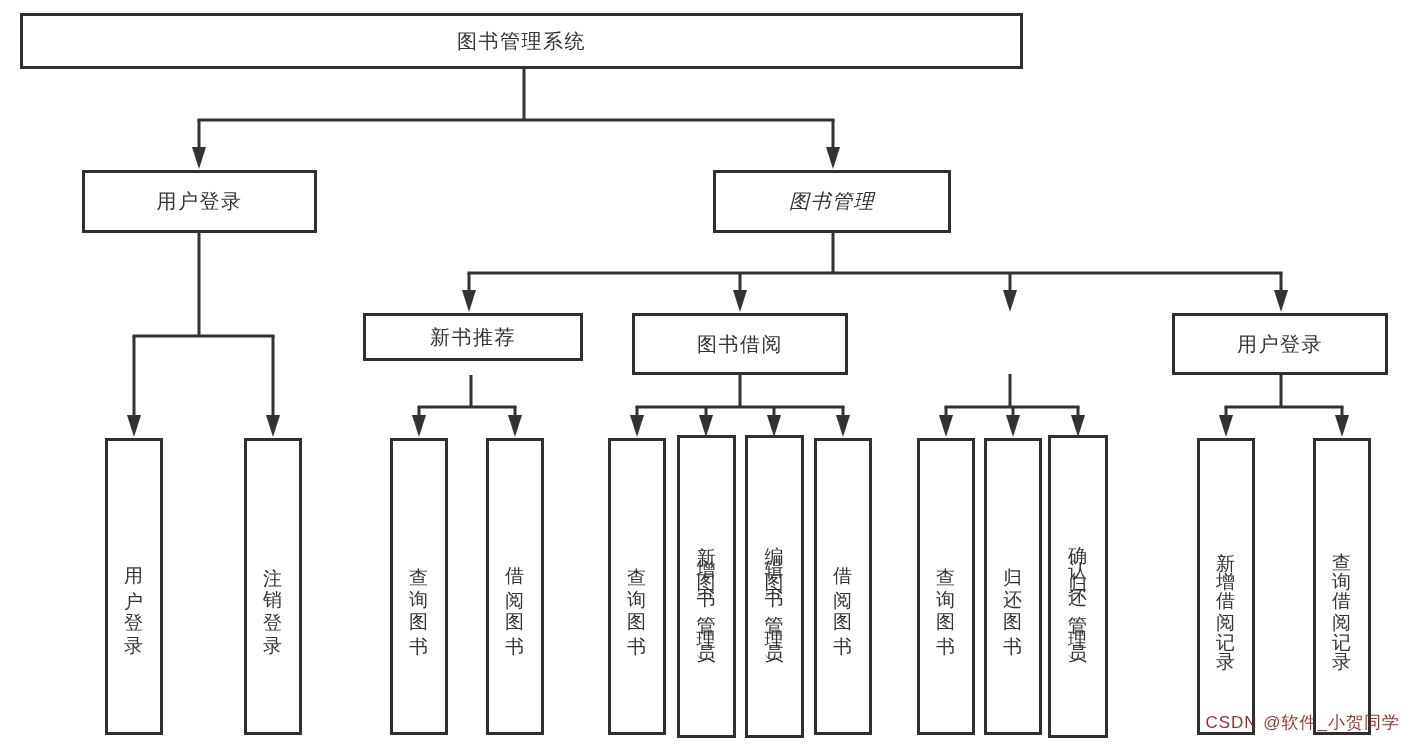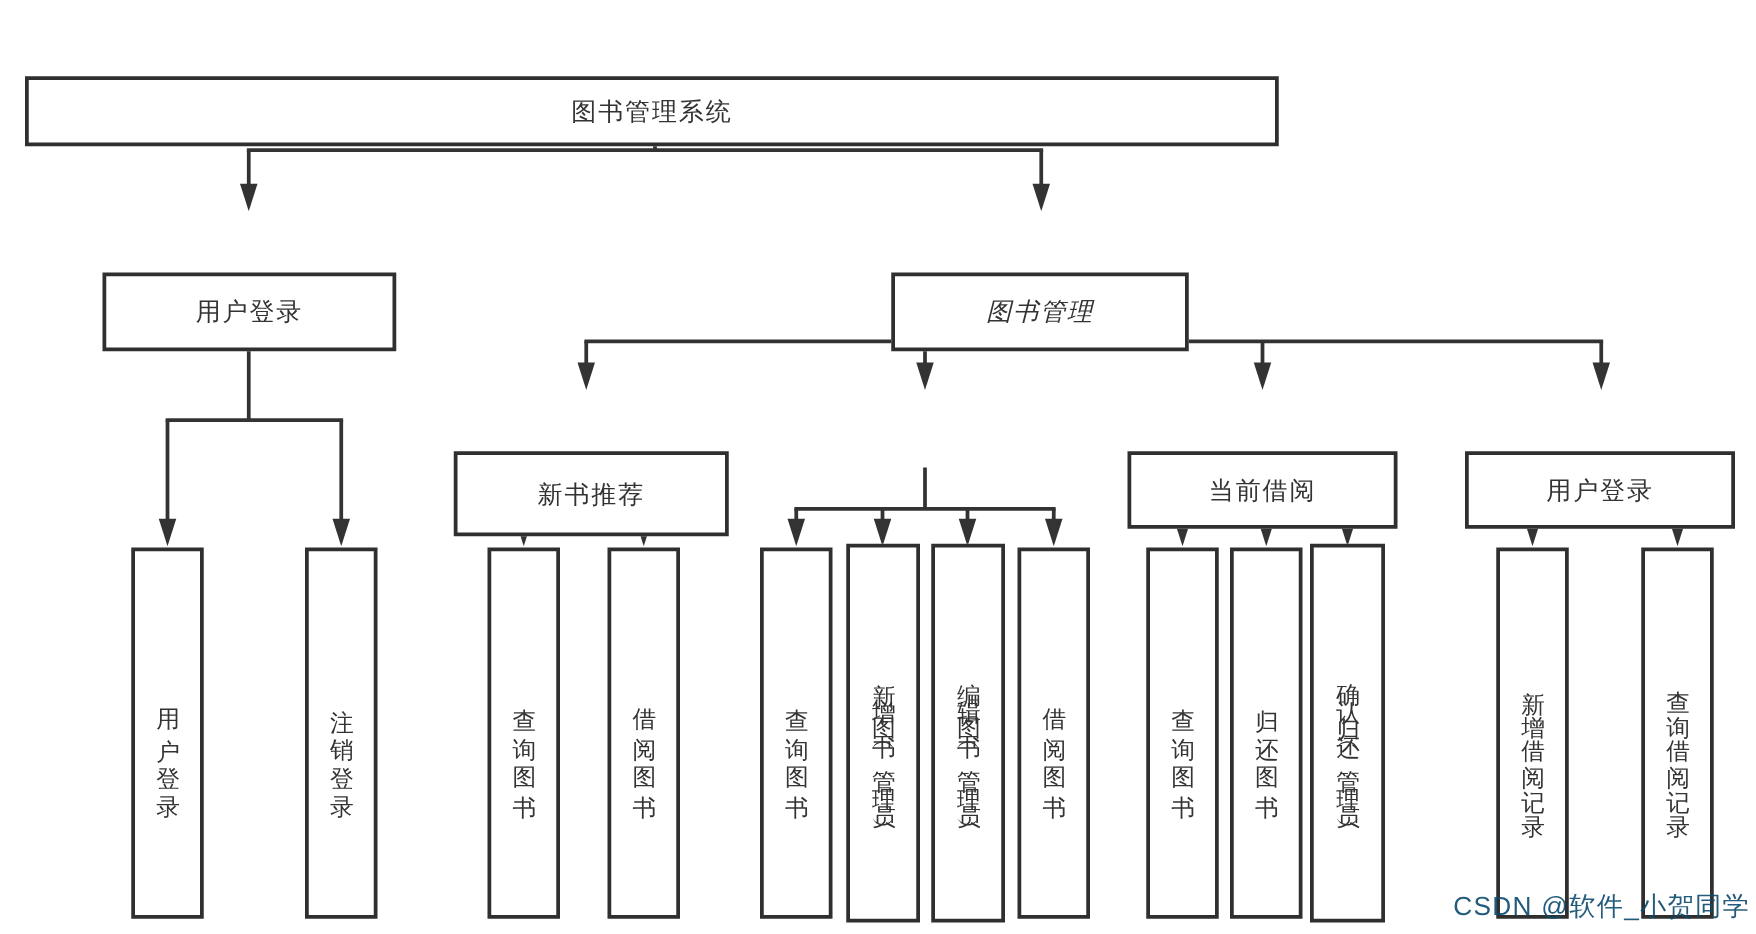--- a/index.html
+++ b/index.html
@@ -13,39 +13,38 @@
   }
   svg.connectors { position:absolute; left:0; top:0; width:1405px; height:747px; }
   .hbox {
     position:absolute;
     background:#ffffff;
     border:3px solid #2f2f2f;
     box-sizing:border-box;
     display:flex; align-items:center; justify-content:center;
     font-size:20px; letter-spacing:1.5px;
     z-index:2;
-    margin-top:48px;
   }
   .vbox {
     position:absolute;
     background:#ffffff;
     border:3px solid #2f2f2f;
     box-sizing:border-box;
     display:flex; align-items:center; justify-content:center;
     font-size:19px;
     z-index:2;
   }
   .vt  { writing-mode:vertical-rl; line-height:1; letter-spacing:23px; margin-top:23px; }
   .vt6 { letter-spacing:20px; margin-top:20px; }
   .vt8 { letter-spacing:14px; margin-top:14px; }
   .watermark {
     position:absolute;
     right:5px; top:711px;
-    font-size:21px;
-    color:#0c4a6e;
+    font-size:17px;
+    color:#7f1d1d;
     letter-spacing:1px;
     z-index:5;
     opacity:0.9;
     white-space:nowrap;
   }
   .ln { stroke:#333333; stroke-width:3; fill:none; }
   .ah { fill:#333333; stroke:none; }
 </style>
 </head>
 <body>
@@ -118,25 +117,25 @@
     <span>图书管理系统</span>
   </div>
 
   <div class="hbox" style="left:82px; top:170px; width:235px; height:63px;">
     <span>用户登录</span>
   </div>
   <div class="hbox" style="left:713px; top:170px; width:238px; height:63px;font-style:italic;">
     <span>图书管理</span>
   </div>
 
-  <div class="hbox" style="left:363px; top:313px; width:220px; height:68px;">
+  <div class="hbox" style="left:363px; top:313px; width:220px; height:48px;">
     <span>新书推荐</span>
   </div>
-  <div class="hbox" style="left:902px; top:313px; width:216px; height:62px;">
-    <span>当前借阅</span>
+  <div class="hbox" style="left:632px; top:313px; width:216px; height:62px;">
+    <span>图书借阅</span>
   </div>
   <div class="hbox" style="left:1172px; top:313px; width:216px; height:62px;">
     <span>用户登录</span>
   </div>
 
   <div class="vbox" style="left:105px; top:438px; width:58px; height:297px;">
     <span class="vt">用户登录</span>
   </div>
   <div class="vbox" style="left:244px; top:438px; width:58px; height:297px;">
     <span class="vt">注销登录</span>

